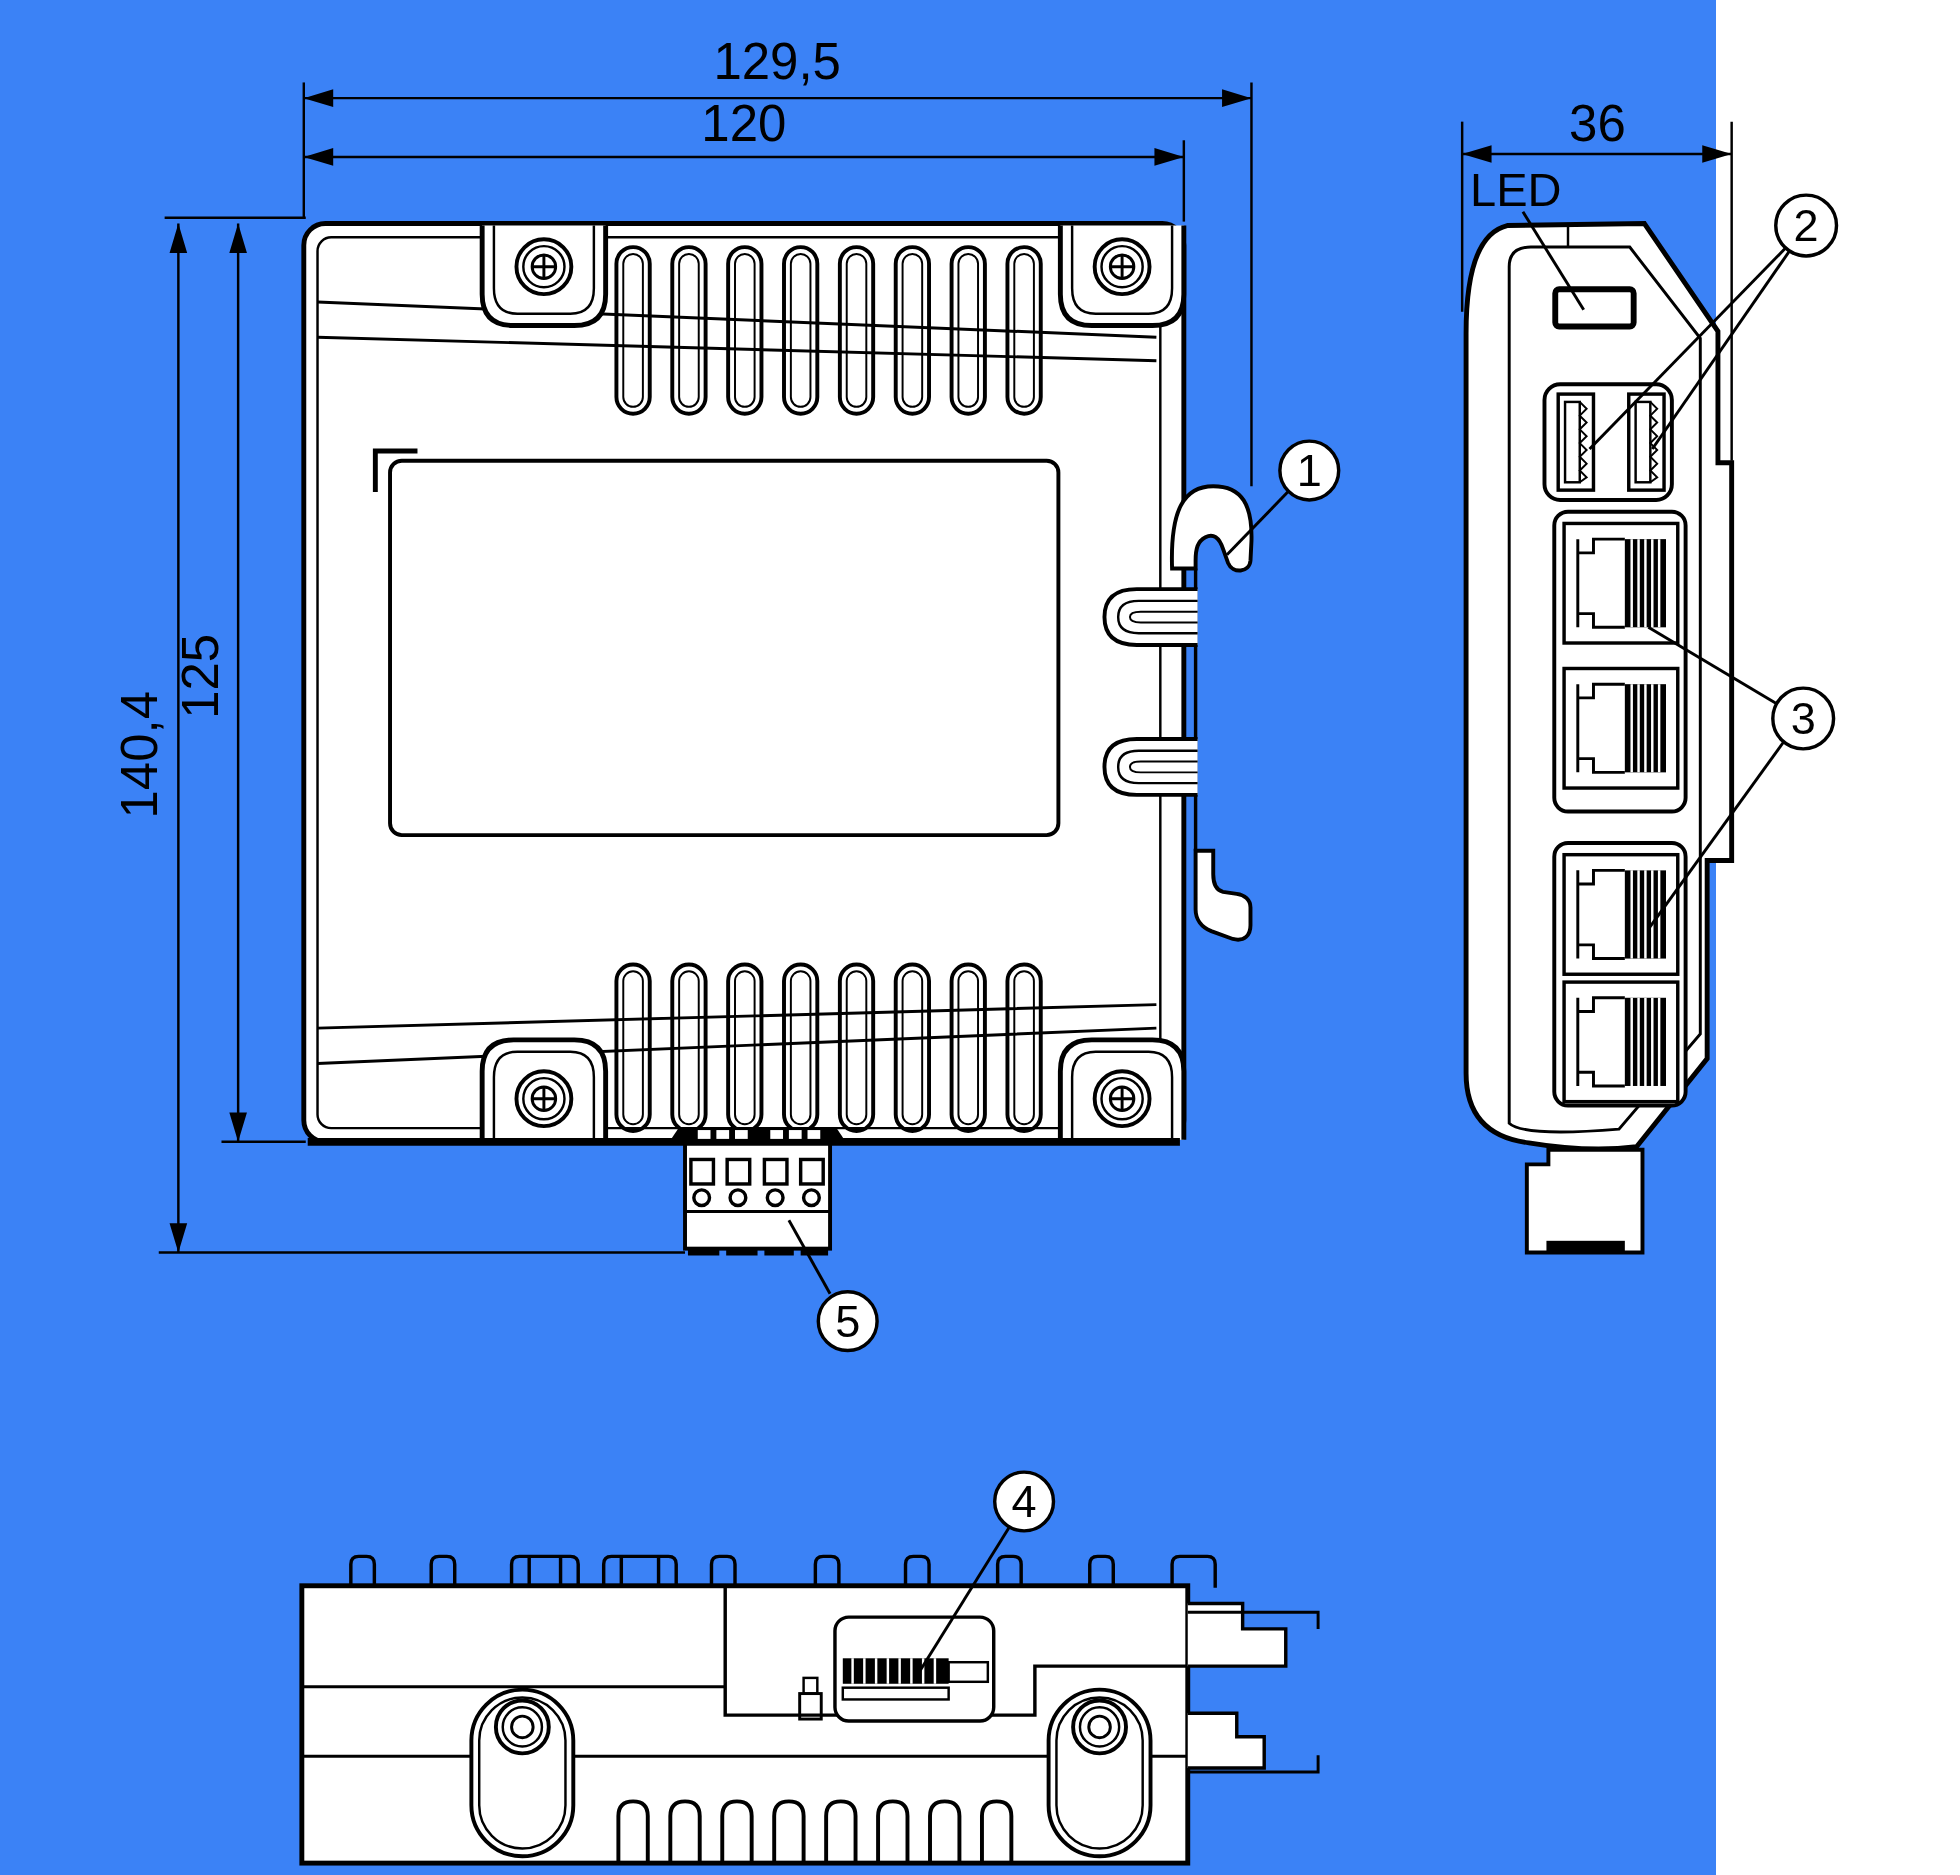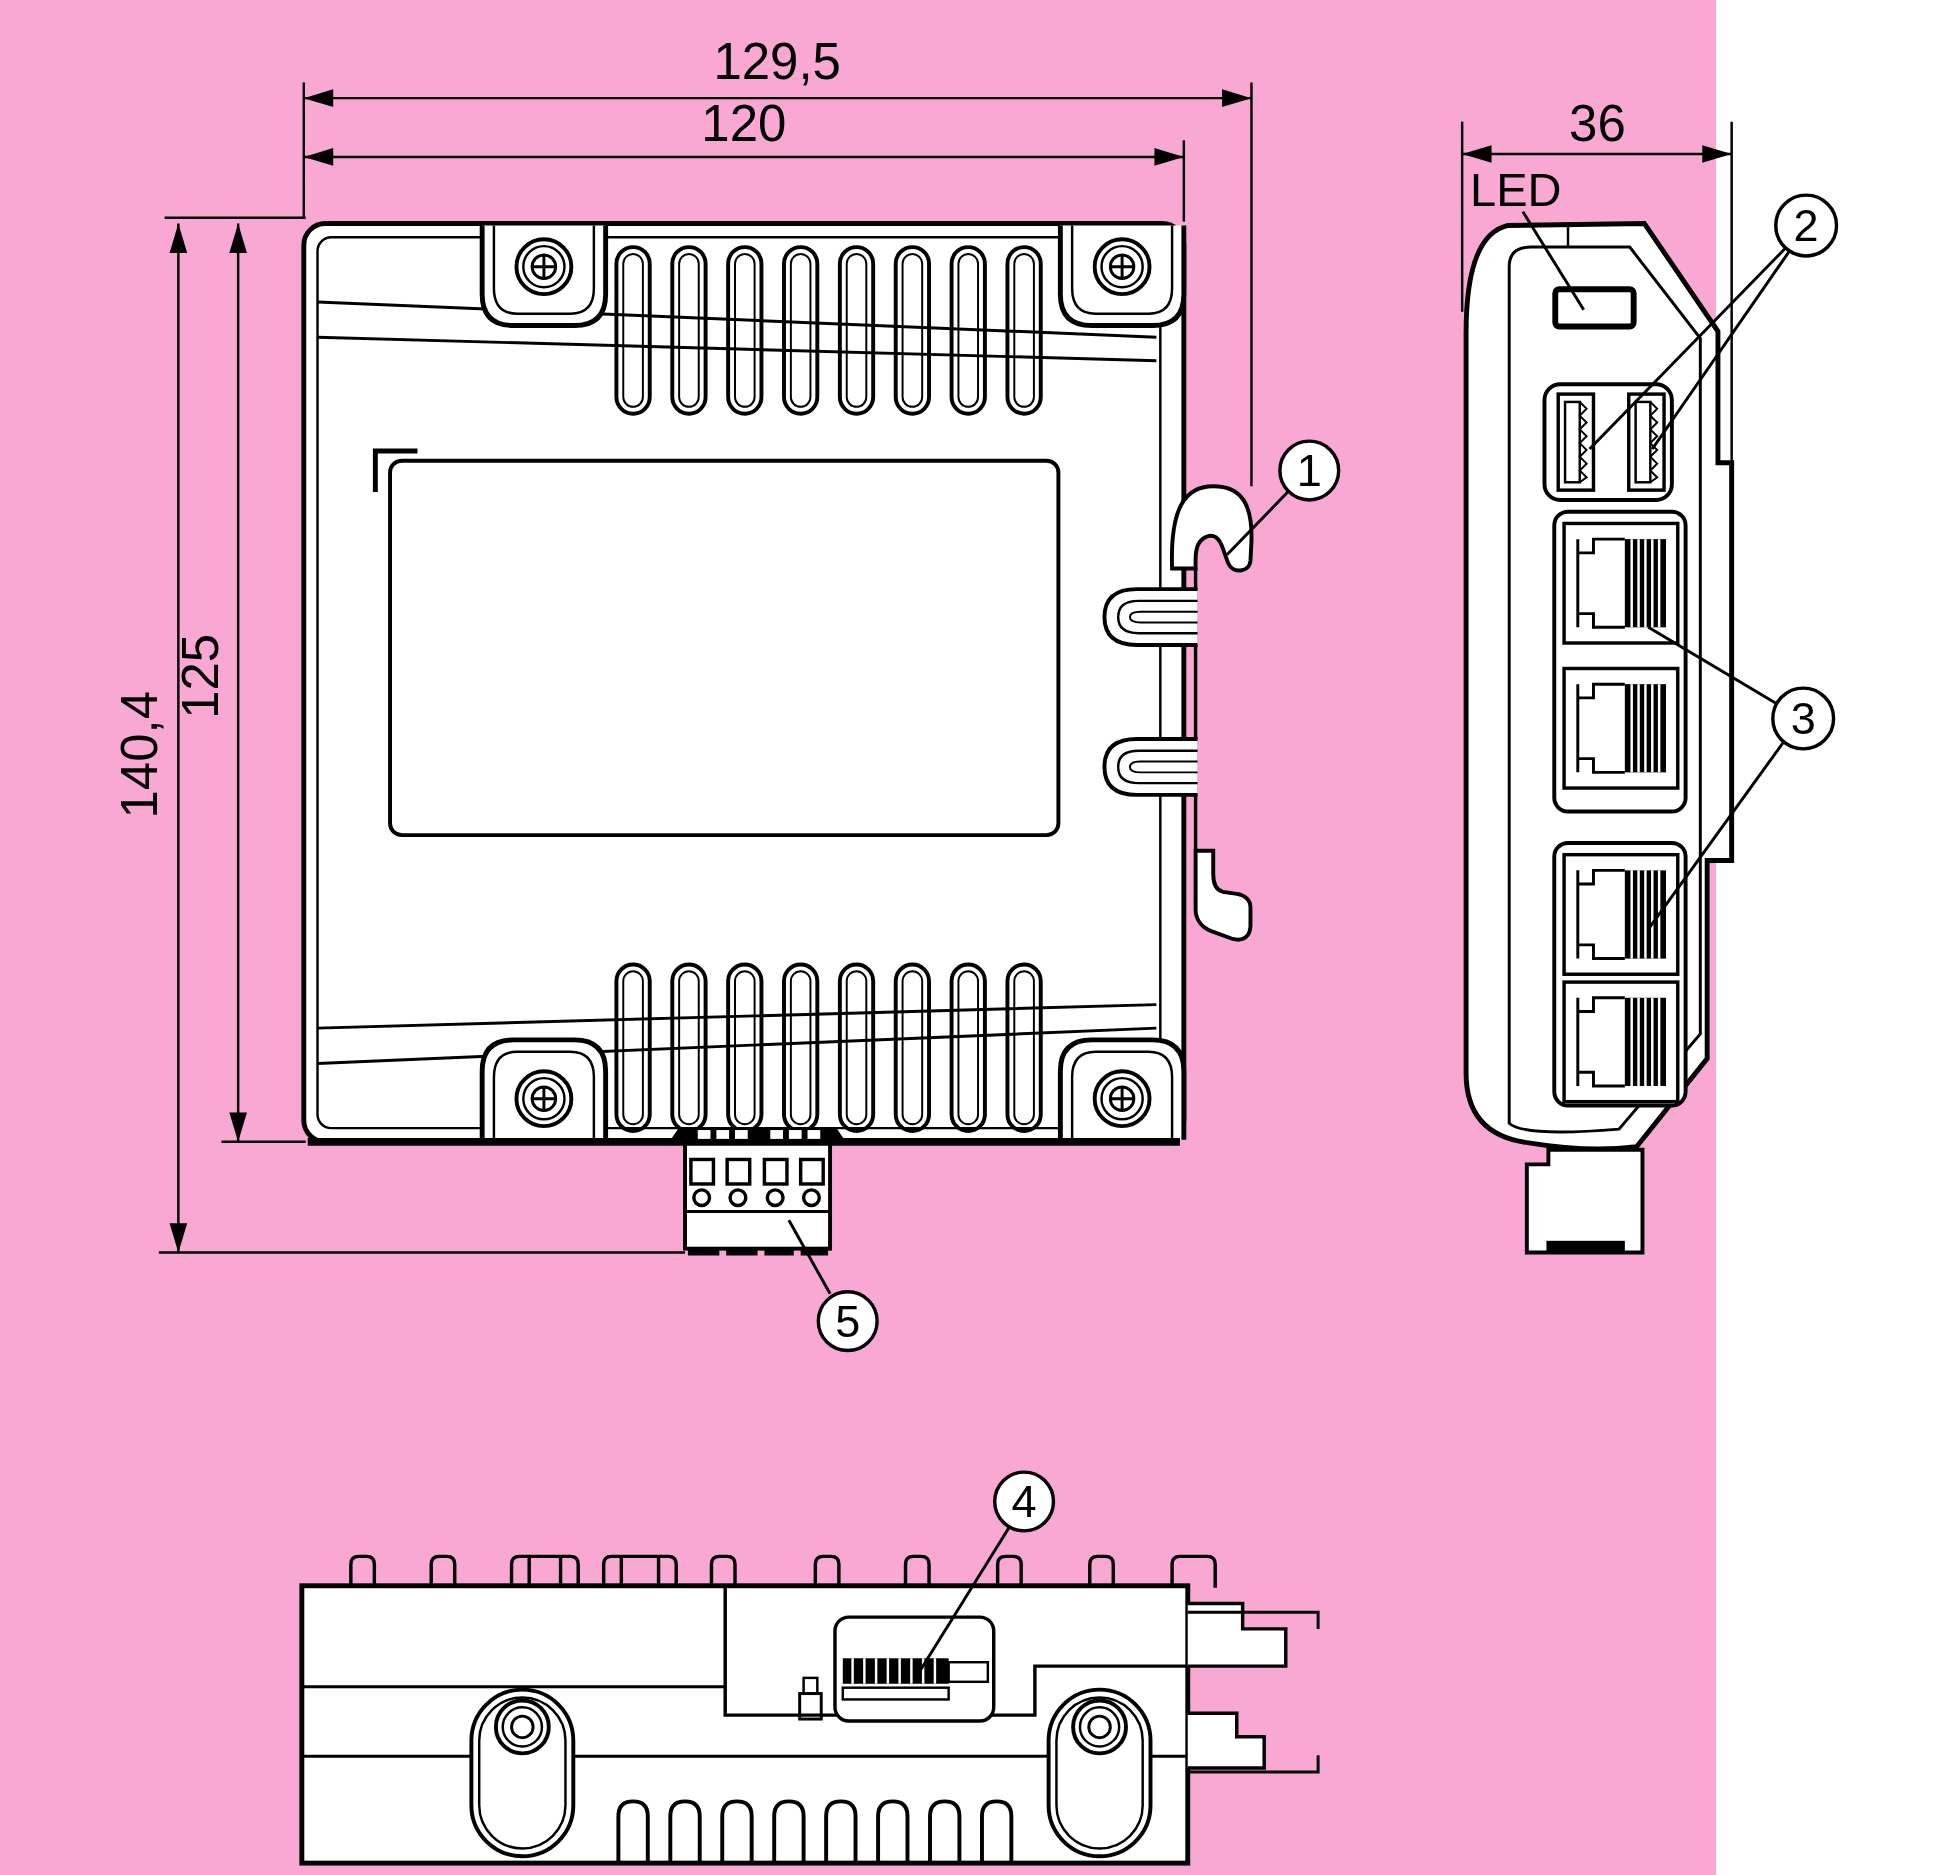--- a/index.html
+++ b/index.html
@@ -1,16 +1,16 @@
 <!DOCTYPE html>
 <html><head>
 <meta charset="utf-8">
 <style>
   html,body{margin:0;padding:0;background:#fff;}
-  .canvas{width:1716px;height:1875px;position:relative;background:#f9a8d4;}
+  .canvas{width:1716px;height:1875px;position:relative;background:#3b82f6;}
   svg{display:block;}
   svg text{font-family:"Liberation Sans","DejaVu Sans",sans-serif;fill:#000;}
   .dim-text{font-size:52px;}
   .label-text{font-size:48px;}
   .callout-text{font-size:46px;}
   .ln{stroke:#000;fill:none;}
   .w8{stroke-width:8;} .w6{stroke-width:6;} .w5{stroke-width:5;}
   .w4{stroke-width:4;} .w35{stroke-width:3.5;} .w3{stroke-width:3;}
   .w25{stroke-width:2.5;} .w2{stroke-width:2;}
   .whitefill{fill:#fff;stroke:#000;}

